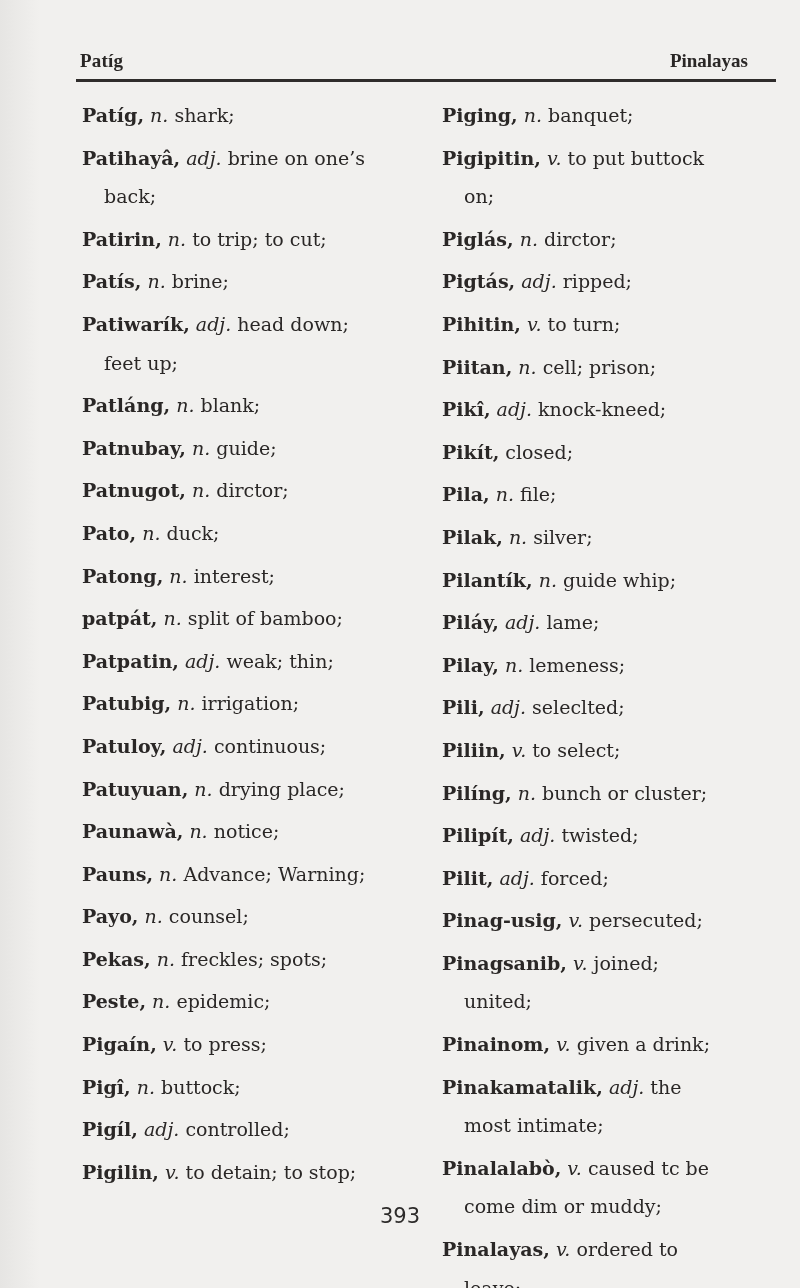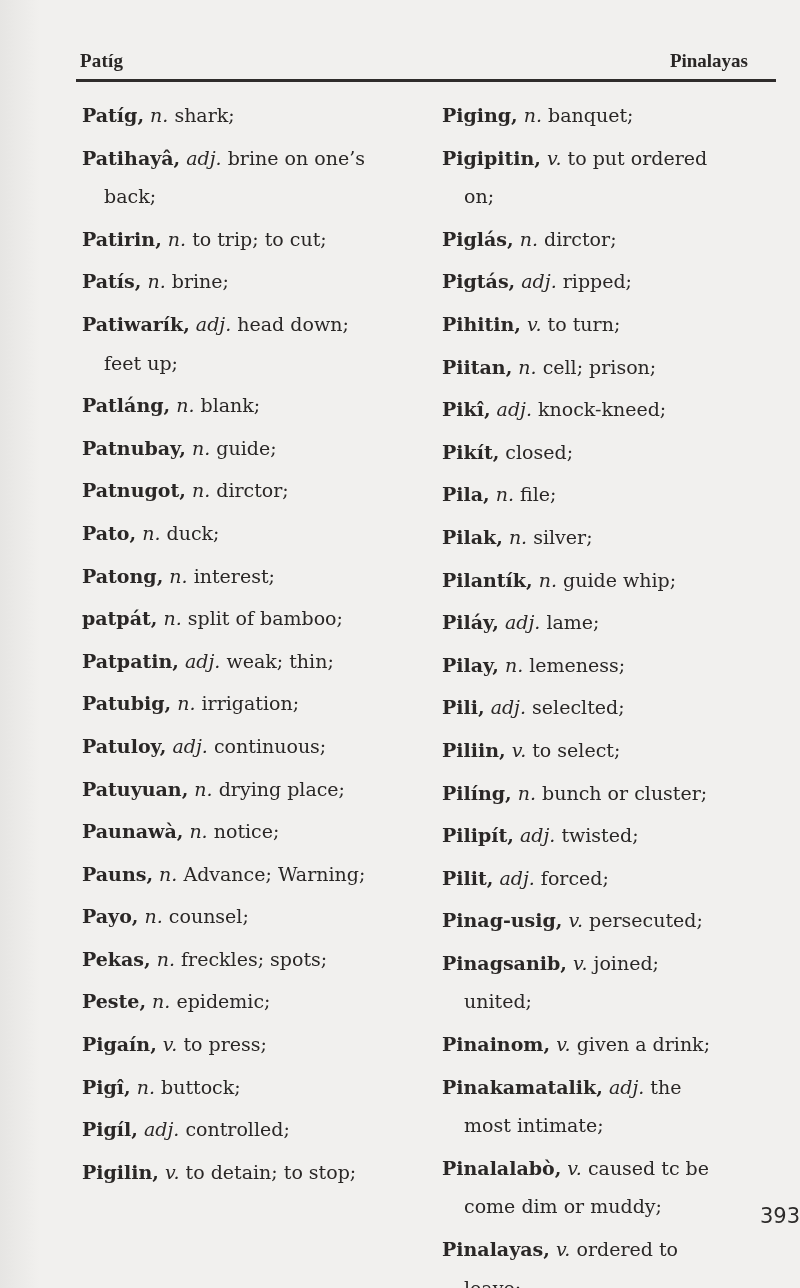--- a/index.html
+++ b/index.html
@@ -74,21 +74,21 @@
     }
     .entry .cont {
       display: block;
       padding-left: 22px;
     }
     .page-number {
       position: absolute;
       left: 0;
       width: 800px;
       top: 1204px;
-      text-align: right;
+      text-align: center;
       font-family: "DejaVu Sans", sans-serif;
       font-size: 21px;
       color: #2d2b2a;
     }
   </style>
 </head>
 <body>
 
 <div class="page-shade-left"></div>
 
@@ -119,21 +119,21 @@
     <p class="entry"><span class="hw">Payo</span><span class="hw">,</span> <span class="pos">n.</span> <span>counsel;</span></p>
     <p class="entry"><span class="hw">Pekas</span><span class="hw">,</span> <span class="pos">n.</span> <span>freckles; spots;</span></p>
     <p class="entry"><span class="hw">Peste</span><span class="hw">,</span> <span class="pos">n.</span> <span>epidemic;</span></p>
     <p class="entry"><span class="hw">Pigaín</span><span class="hw">,</span> <span class="pos">v.</span> <span>to press;</span></p>
     <p class="entry"><span class="hw">Pigî</span><span class="hw">,</span> <span class="pos">n.</span> <span>buttock;</span></p>
     <p class="entry"><span class="hw">Pigíl</span><span class="hw">,</span> <span class="pos">adj.</span> <span>controlled;</span></p>
     <p class="entry"><span class="hw">Pigilin</span><span class="hw">,</span> <span class="pos">v.</span> <span>to detain; to stop;</span></p>
   </div>
 <div class="column col-right" id="col-right">
     <p class="entry"><span class="hw">Piging</span><span class="hw">,</span> <span class="pos">n.</span> <span>banquet;</span></p>
-    <p class="entry"><span class="hw">Pigipitin</span><span class="hw">,</span> <span class="pos">v.</span> <span>to put ordered</span><span class="cont">on;</span></p>
+    <p class="entry"><span class="hw">Pigipitin</span><span class="hw">,</span> <span class="pos">v.</span> <span>to put buttock</span><span class="cont">on;</span></p>
     <p class="entry"><span class="hw">Piglás</span><span class="hw">,</span> <span class="pos">n.</span> <span>dirctor;</span></p>
     <p class="entry"><span class="hw">Pigtás</span><span class="hw">,</span> <span class="pos">adj.</span> <span>ripped;</span></p>
     <p class="entry"><span class="hw">Pihitin</span><span class="hw">,</span> <span class="pos">v.</span> <span>to turn;</span></p>
     <p class="entry"><span class="hw">Piitan</span><span class="hw">,</span> <span class="pos">n.</span> <span>cell; prison;</span></p>
     <p class="entry"><span class="hw">Pikî</span><span class="hw">,</span> <span class="pos">adj.</span> <span>knock-kneed;</span></p>
     <p class="entry"><span class="hw">Pikít</span><span class="hw">,</span> <span>closed;</span></p>
     <p class="entry"><span class="hw">Pila</span><span class="hw">,</span> <span class="pos">n.</span> <span>file;</span></p>
     <p class="entry"><span class="hw">Pilak</span><span class="hw">,</span> <span class="pos">n.</span> <span>silver;</span></p>
     <p class="entry"><span class="hw">Pilantík</span><span class="hw">,</span> <span class="pos">n.</span> <span>guide whip;</span></p>
     <p class="entry"><span class="hw">Piláy</span><span class="hw">,</span> <span class="pos">adj.</span> <span>lame;</span></p>

